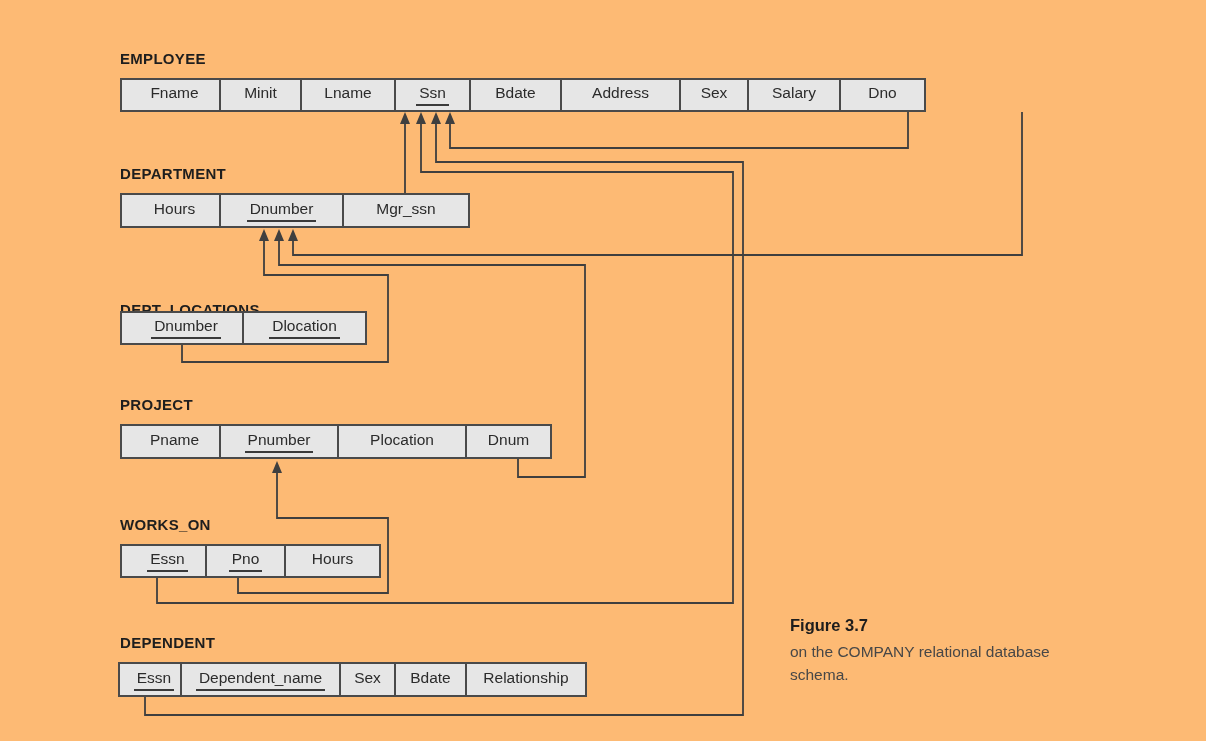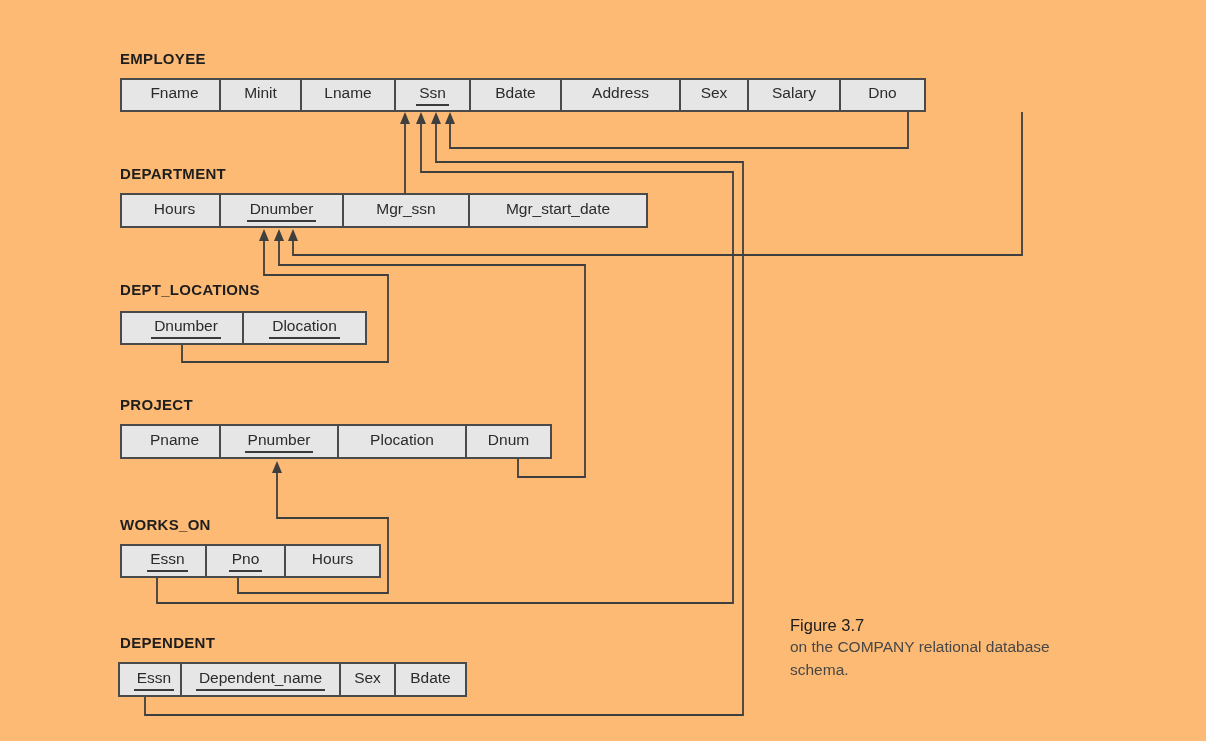--- a/index.html
+++ b/index.html
@@ -26,21 +26,21 @@
   }
   .cell{
     flex:none;box-sizing:border-box;display:flex;align-items:center;justify-content:center;
     font-size:15.5px;color:var(--text);border-left:2px solid var(--cell-border);
     white-space:nowrap;overflow:hidden;
   }
   .cell:first-child{border-left:none;padding-left:8px;}
   .cell span{display:inline-block;padding:0 3px 2px;border-bottom:2px solid transparent;}
   .cell span.pk{border-bottom-color:#3a3a3a;text-align:center;}
   .caption{position:absolute;width:400px;}
-  .cap-title{font-size:16.5px;font-weight:normal;color:#1d1d1d;}
+  .cap-title{font-size:16.5px;font-weight:bold;color:#1d1d1d;margin-bottom:5px;}
   .cap-line{font-size:15.5px;line-height:23px;color:#474747;}
 </style>
 </head>
 <body>
 
 <div class="canvas">
 
   <svg class="wires" viewBox="0 0 1206 741">
 
     <polyline points="405,122 405,193"></polyline>
@@ -104,26 +104,23 @@
   <div class="row" style="left:120px;top:193px;height:35px">
     <div class="cell" style="width:97px">
         <span>Hours</span>
       </div>
     <div class="cell" style="width:123px">
         <span class="pk">Dnumber</span>
       </div>
     <div class="cell" style="width:126px">
         <span>Mgr_ssn</span>
       </div>
-    <div class="cell" style="width:178px">
-        <span>Mgr_start_date</span>
-      </div>
   </div>
 
-  <div class="tbl-title" style="left:120px;top:281px">DEPT_LOCATIONS</div>
+  <div class="tbl-title" style="left:120px;top:301px">DEPT_LOCATIONS</div>
   <div class="row" style="left:120px;top:311px;height:34px">
     <div class="cell" style="width:120px">
         <span class="pk">Dnumber</span>
       </div>
     <div class="cell" style="width:123px">
         <span class="pk">Dlocation</span>
       </div>
   </div>
 
   <div class="tbl-title" style="left:120px;top:396px">PROJECT</div>
@@ -162,20 +159,23 @@
       </div>
     <div class="cell" style="width:159px">
         <span class="pk">Dependent_name</span>
       </div>
     <div class="cell" style="width:55px">
         <span>Sex</span>
       </div>
     <div class="cell" style="width:71px">
         <span>Bdate</span>
       </div>
+    <div class="cell" style="width:120px">
+        <span>Relationship</span>
+      </div>
   </div>
 
   <div class="caption" style="left:790px;top:616px">
     <div class="cap-title">Figure 3.7</div>
     <div class="cap-line">on the COMPANY relational database</div>
     <div class="cap-line">schema.</div>
   </div>
 
 </div>
 

